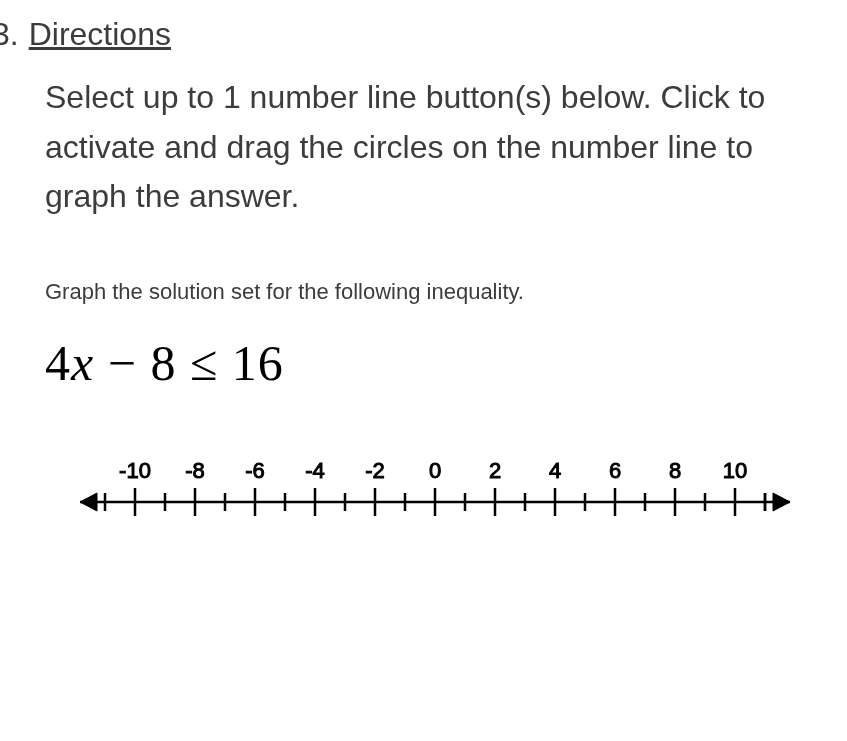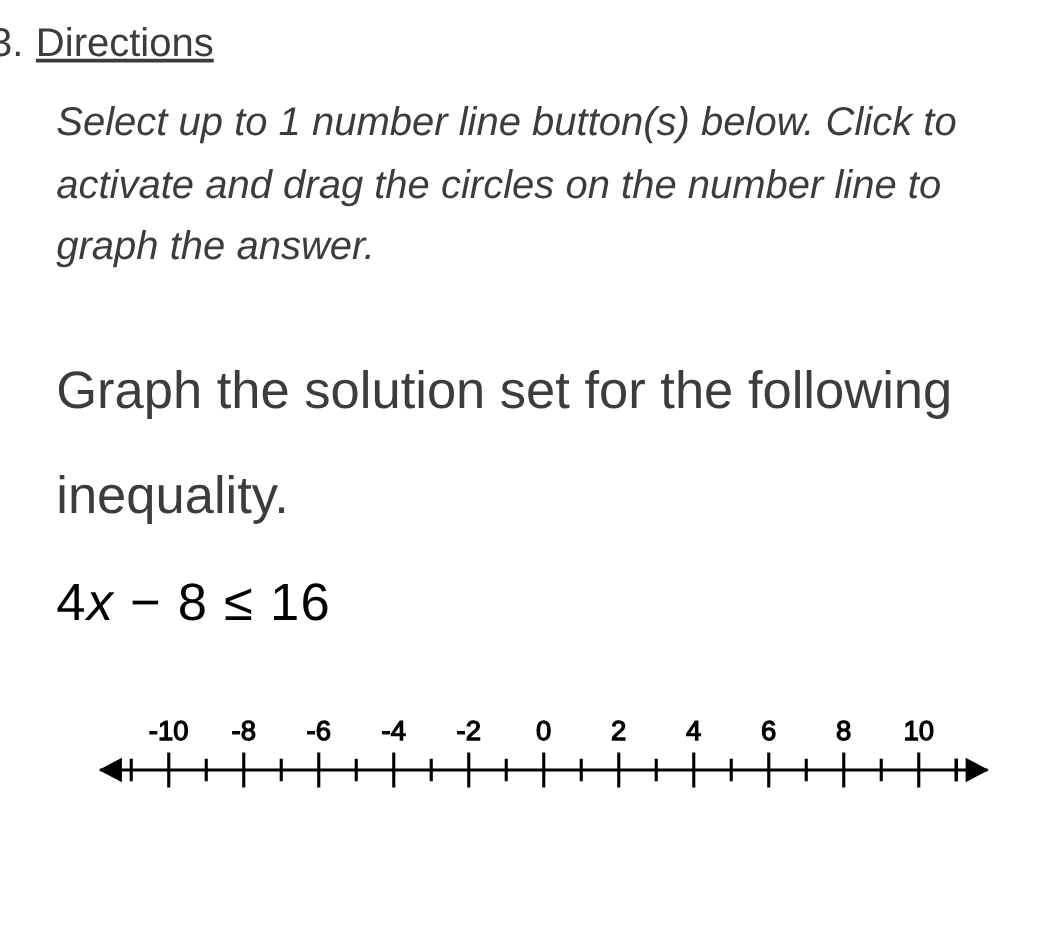--- a/index.html
+++ b/index.html
@@ -29,36 +29,35 @@
       color: #3c3c3c;
     }
     .directions-title {
       font-size: 32px;
       text-decoration: underline;
       color: #3c3c3c;
       margin-top: 16px;
     }
     .directions-text {
       font-size: 32px;
-      font-style: italic;
       line-height: 1.55;
       margin-bottom: 48px;
       margin-left: 45px;
       color: #3c3c3c;
     }
     .problem-text {
-      font-size: 42px;
+      font-size: 22px;
       line-height: 2.0;
       margin-bottom: 20px;
       margin-left: 45px;
       color: #3c3c3c;
     }
     .inequality {
-      font-family: Liberation Sans, sans-serif;
-      font-size: 42px;
+      font-family: Liberation Serif, serif;
+      font-size: 50px;
       margin-bottom: 55px;
       margin-left: 45px;
       letter-spacing: 1px;
     }
     .number-line-container {
       margin-left: 75px;
       width: 720px;
       position: relative;
     }
     .number-line {

